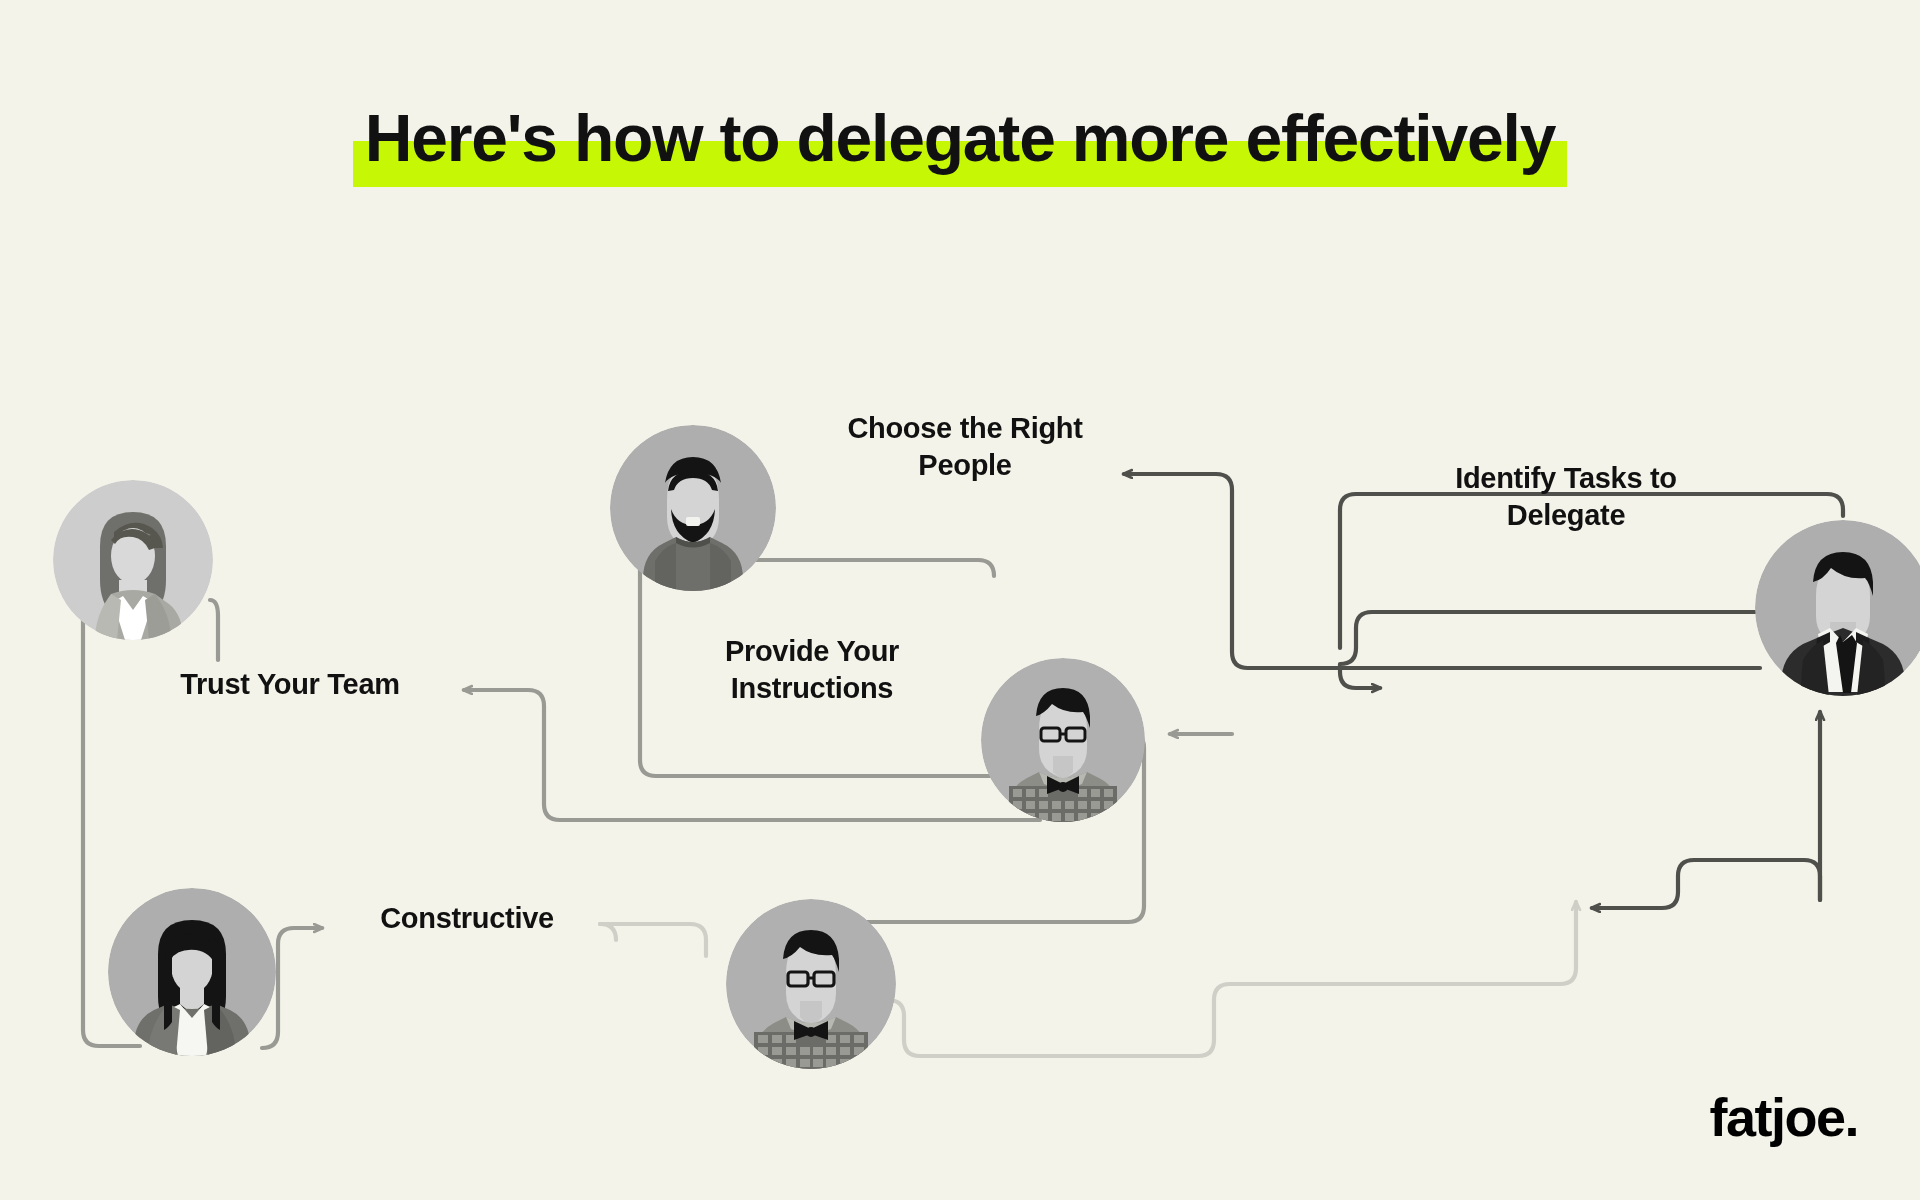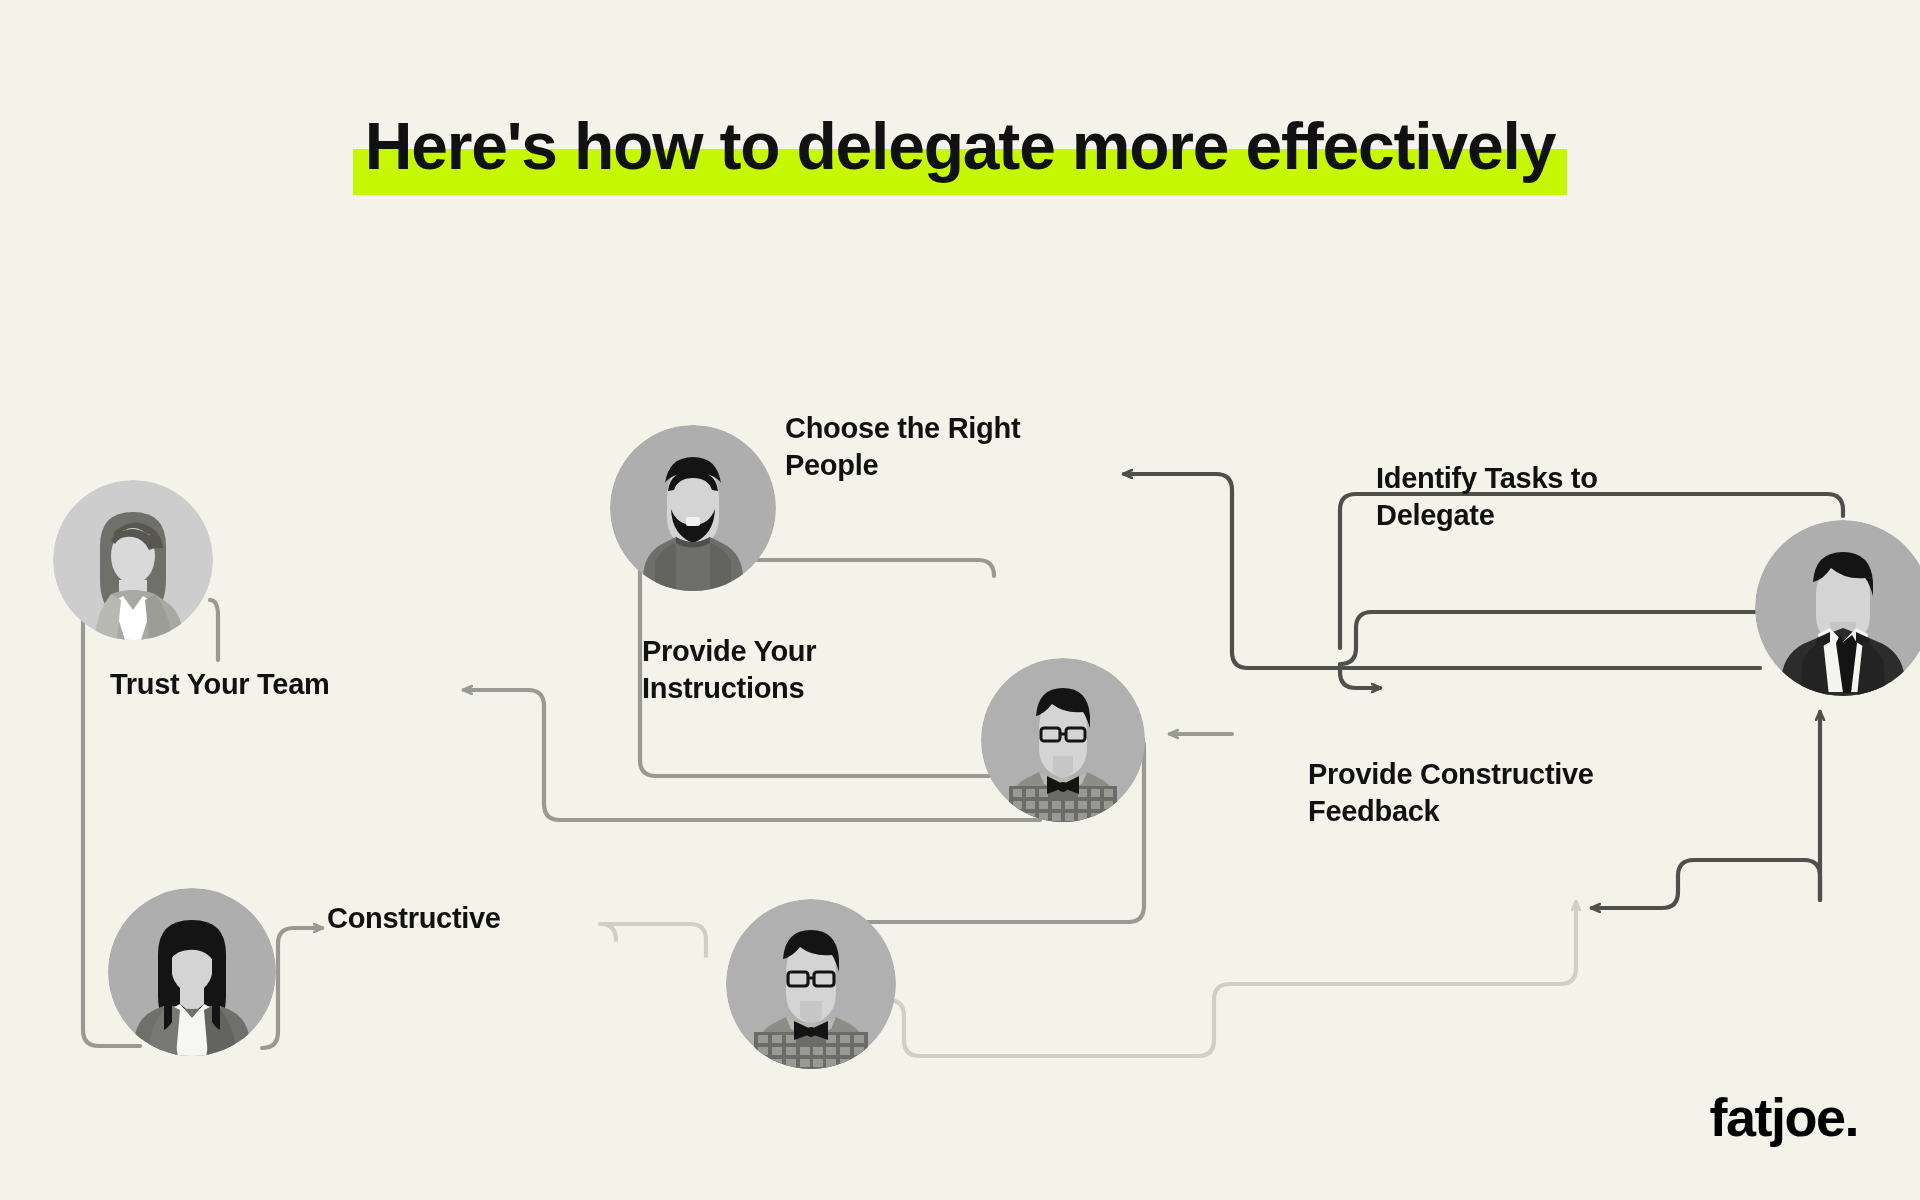--- a/index.html
+++ b/index.html
@@ -17,21 +17,21 @@
     position:absolute;left:0;top:105px;width:1920px;
     text-align:center;
   }
   .title-line{
     display:block;
     font-size:66px;
     font-weight:bold;
     letter-spacing:-1.2px;
     color:#111111;
     line-height:1.0;
-    margin:8px;
+    margin:0;
     position:relative;
   }
   .title-line .hl{
     position:relative;
     display:inline-block;
     padding:0 6px;
     z-index:2;
   }
   .title-line .hl::before{
     content:"";
@@ -44,21 +44,21 @@
   .title-line.second{margin-top:34px;}
 
   
   .lbl{
     position:absolute;
     font-size:29px;
     font-weight:bold;
     color:#111111;
     line-height:1.28;
     letter-spacing:-0.3px;
-    text-align:left;
+    text-align:center;
     white-space:pre-line;
   }
 
   
   .avatar{position:absolute;border-radius:50%;overflow:hidden;}
 
   
   .logo{
     position:absolute;
     right:62px;bottom:52px;
@@ -308,18 +308,16 @@
 People</div>
 
   <div class="lbl" style="left:642px;top:633px;width:340px;">Provide Your
 Instructions</div>
 
   <div class="lbl" style="left:110px;top:666px;width:360px;">Trust Your Team</div>
 
   <div class="lbl" style="left:327px;top:900px;width:280px;">Constructive</div>
 
 
-  <div class="lbl" style="left:1308px;top:756px;width:460px;">Provide Constructive
-Feedback</div>
 
   <div class="logo">fatjoe.</div>
 
 </div>
 
 </body></html>

